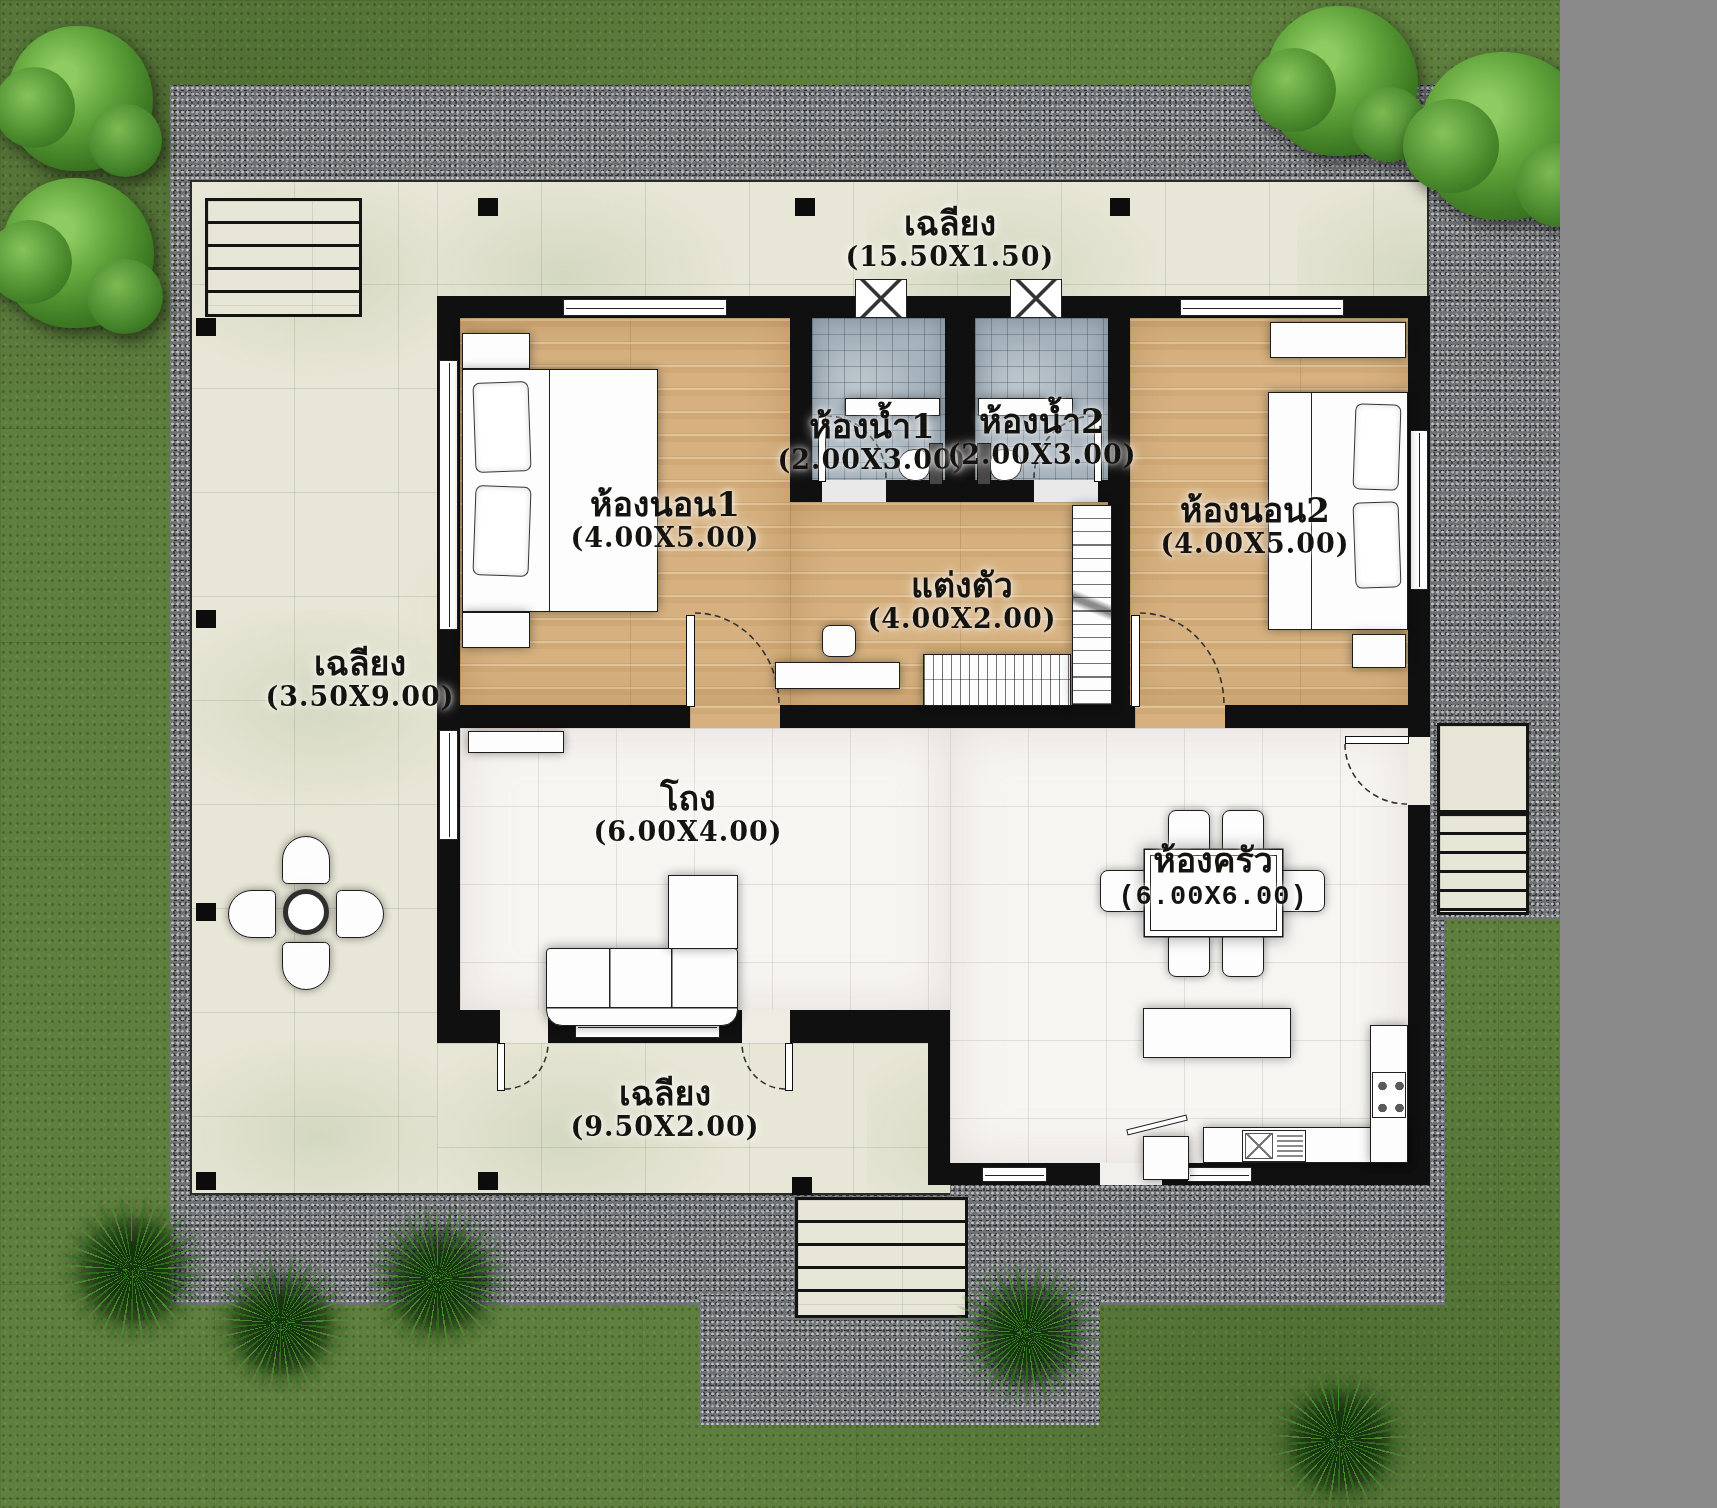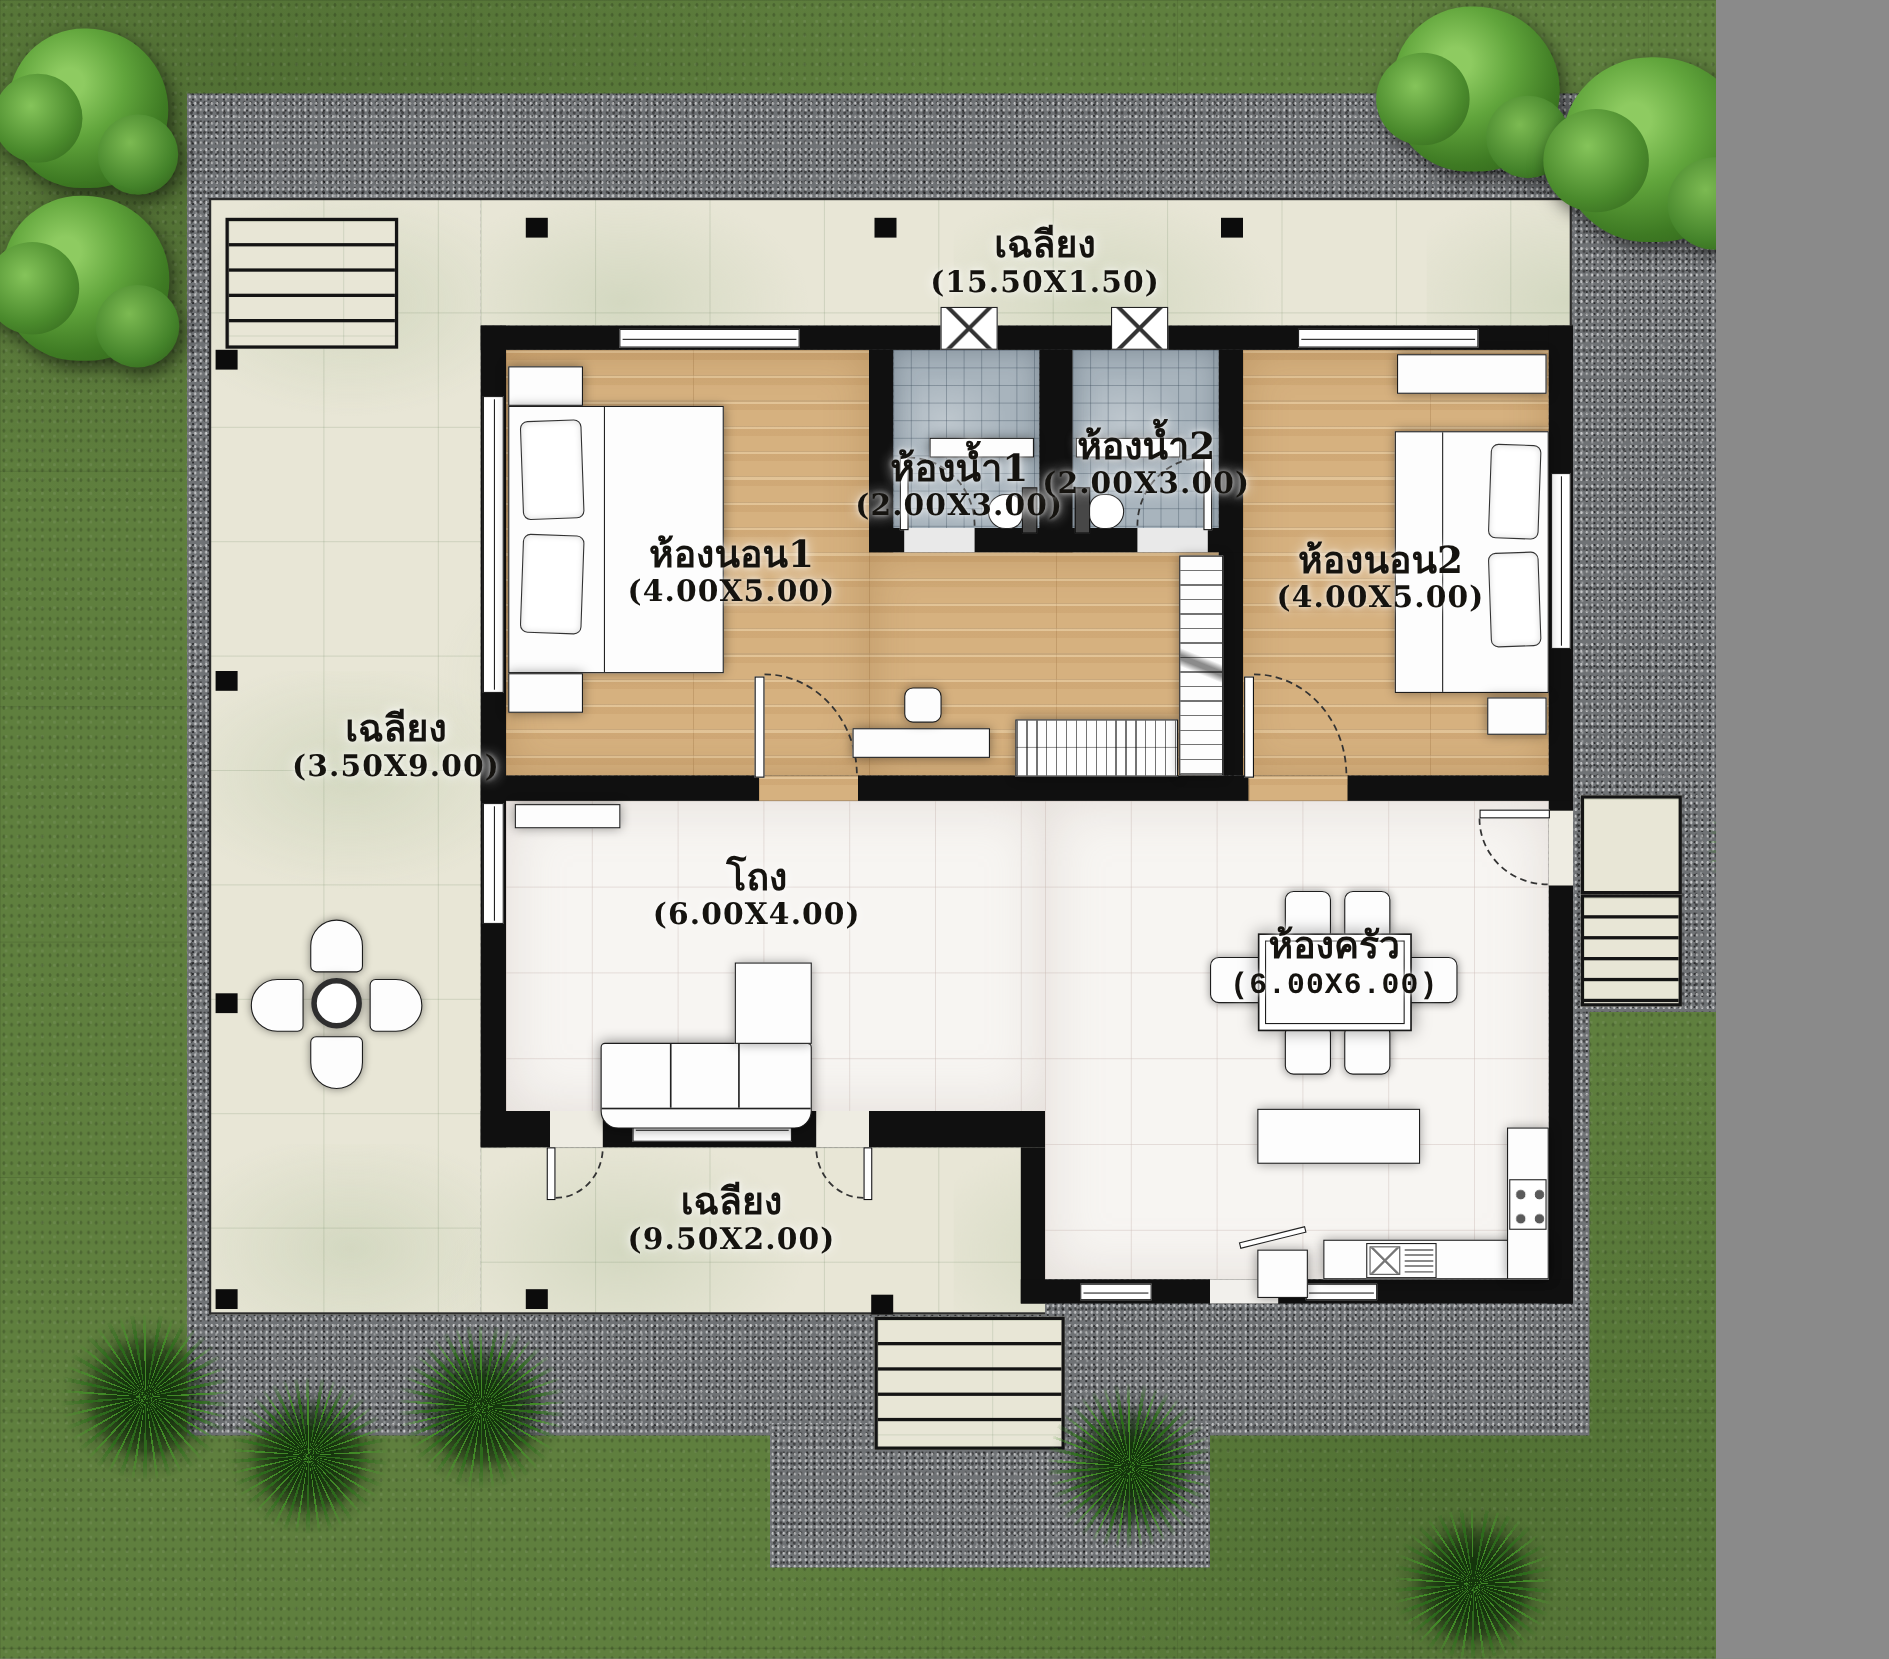--- a/index.html
+++ b/index.html
@@ -299,28 +299,32 @@
     <span class="sz">(15.50X1.50)</span>
   </div>
   <div class="rlabel" style="left:665px;top:486px;">
     <span class="nm">ห้องนอน1</span>
     <span class="sz">(4.00X5.00)</span>
   </div>
   <div class="rlabel" style="left:872px;top:408px;">
     <span class="nm">ห้องน้ำ1</span>
     <span class="sz">(2.00X3.00)</span>
   </div>
-  <div class="rlabel" style="left:1042px;top:388px;">
+  <div class="rlabel" style="left:1042px;top:403px;">
     <span class="nm">ห้องน้ำ2</span>
     <span class="sz">(2.00X3.00)</span>
   </div>
   <div class="rlabel" style="left:1255px;top:492px;">
     <span class="nm">ห้องนอน2</span>
     <span class="sz">(4.00X5.00)</span>
   </div>
+  <div class="rlabel" style="left:962px;top:567px;">
+    <span class="nm">แต่งตัว</span>
+    <span class="sz">(4.00X2.00)</span>
+  </div>
   <div class="rlabel" style="left:360px;top:645px;">
     <span class="nm">เฉลียง</span>
     <span class="sz">(3.50X9.00)</span>
   </div>
   <div class="rlabel" style="left:688px;top:780px;">
     <span class="nm">โถง</span>
     <span class="sz">(6.00X4.00)</span>
   </div>
   <div class="rlabel" style="left:1213px;top:845px;font-family:Liberation Mono, monospace;">
     <span class="nm">ห้องครัว</span>

